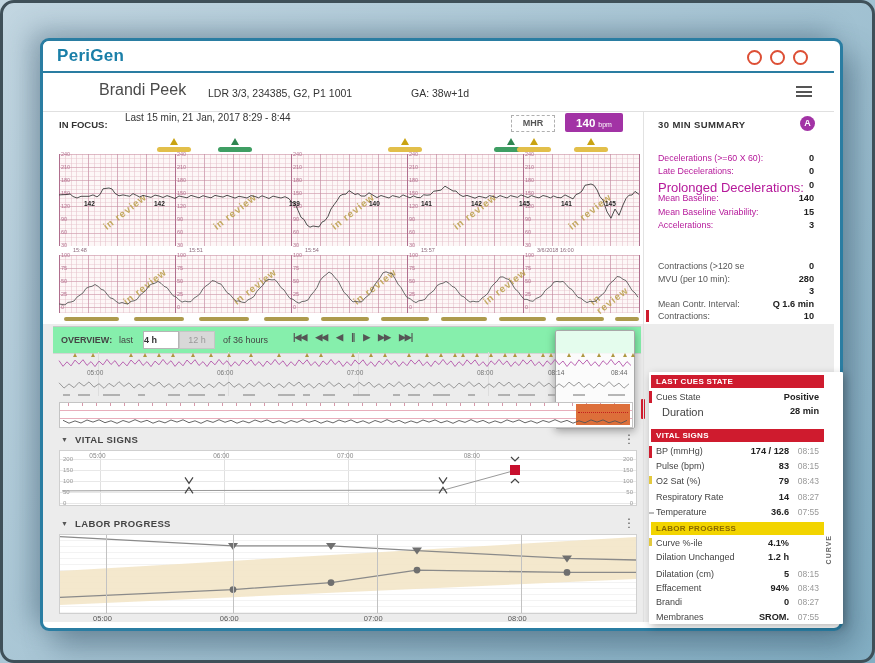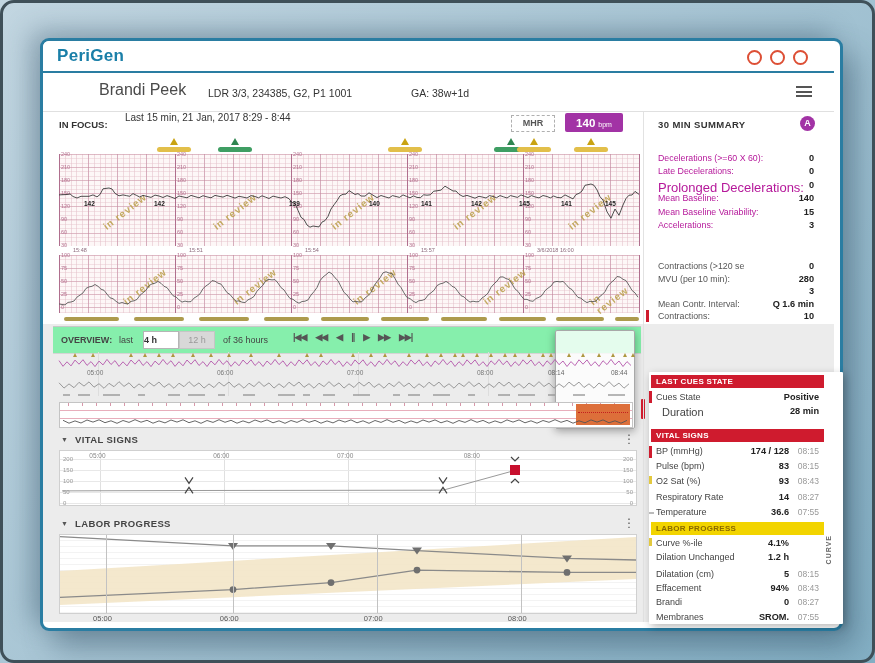--- a/index.html
+++ b/index.html
@@ -434,21 +434,21 @@
           <div style="position: absolute; left: 2px; top: 57px; width: 168px; height: 13px; background: rgb(207, 27, 46); color: rgb(255, 255, 255); font-size: 8px; font-weight: bold; line-height: 13px; padding-left: 5px; letter-spacing: 0.3px;">VITAL SIGNS</div>
           <div style="position: absolute; left: 0px; top: 74px; width: 3px; height: 12px; background: rgb(207, 27, 46);"></div>
           <div style="position: absolute; left: 7px; top: 74px; font-size: 9px; color: rgb(68, 68, 68);">BP (mmHg)</div>
           <div style="position: absolute; left: 30px; top: 74px; width: 110px; text-align: right; font-size: 9.2px; font-weight: bold; color: rgb(34, 34, 34);">174 / 128</div>
           <div style="position: absolute; left: 140px; top: 74px; width: 30px; text-align: right; font-size: 8.5px; color: rgb(153, 153, 153);">08:15</div>
           <div style="position: absolute; left: 7px; top: 89.2px; font-size: 9px; color: rgb(68, 68, 68);">Pulse (bpm)</div>
           <div style="position: absolute; left: 30px; top: 89.2px; width: 110px; text-align: right; font-size: 9.2px; font-weight: bold; color: rgb(34, 34, 34);">83</div>
           <div style="position: absolute; left: 140px; top: 89.2px; width: 30px; text-align: right; font-size: 8.5px; color: rgb(153, 153, 153);">08:15</div>
           <div style="position: absolute; left: 0px; top: 104.4px; width: 3px; height: 8px; background: rgb(227, 201, 63);"></div>
           <div style="position: absolute; left: 7px; top: 104.4px; font-size: 9px; color: rgb(68, 68, 68);">O2 Sat (%)</div>
-          <div style="position: absolute; left: 30px; top: 104.4px; width: 110px; text-align: right; font-size: 9.2px; font-weight: bold; color: rgb(34, 34, 34);">93</div>
+          <div style="position: absolute; left: 30px; top: 104.4px; width: 110px; text-align: right; font-size: 9.2px; font-weight: bold; color: rgb(34, 34, 34);">79</div>
           <div style="position: absolute; left: 140px; top: 104.4px; width: 30px; text-align: right; font-size: 8.5px; color: rgb(153, 153, 153);">08:43</div>
           <div style="position: absolute; left: 7px; top: 119.6px; font-size: 9px; color: rgb(68, 68, 68);">Respiratory Rate</div>
           <div style="position: absolute; left: 30px; top: 119.6px; width: 110px; text-align: right; font-size: 9.2px; font-weight: bold; color: rgb(34, 34, 34);">14</div>
           <div style="position: absolute; left: 140px; top: 119.6px; width: 30px; text-align: right; font-size: 8.5px; color: rgb(153, 153, 153);">08:27</div>
           <div style="position: absolute; left: 0px; top: 139.8px; width: 5px; height: 2px; background: rgb(187, 187, 187);"></div>
           <div style="position: absolute; left: 7px; top: 134.8px; font-size: 9px; color: rgb(68, 68, 68);">Temperature</div>
           <div style="position: absolute; left: 30px; top: 134.8px; width: 110px; text-align: right; font-size: 9.2px; font-weight: bold; color: rgb(34, 34, 34);">36.6</div>
           <div style="position: absolute; left: 140px; top: 134.8px; width: 30px; text-align: right; font-size: 8.5px; color: rgb(153, 153, 153);">07:55</div>
           <div style="position: absolute; left: 2px; top: 150px; width: 168px; height: 13px; background: rgb(242, 212, 0); color: rgb(138, 106, 0); font-size: 8px; font-weight: bold; line-height: 13px; padding-left: 5px; letter-spacing: 0.3px;">LABOR PROGRESS</div>
           <div style="position: absolute; left: 0px; top: 166px; width: 3px; height: 8px; background: rgb(227, 201, 63);"></div>

